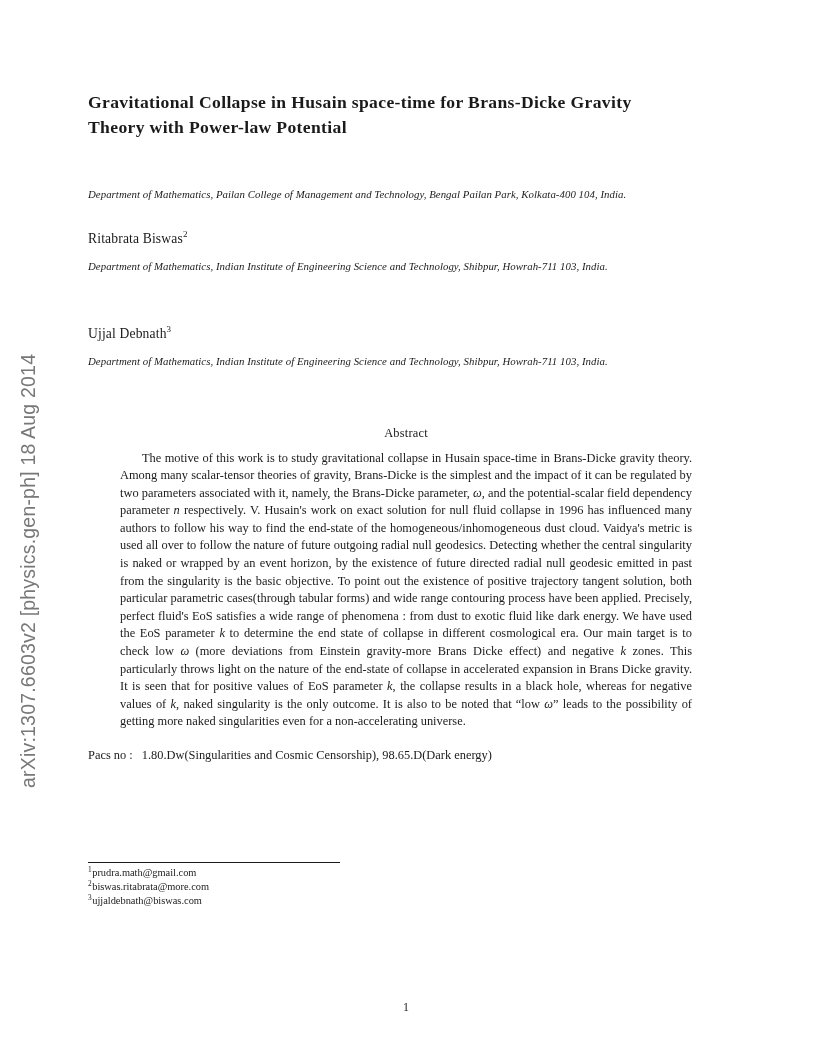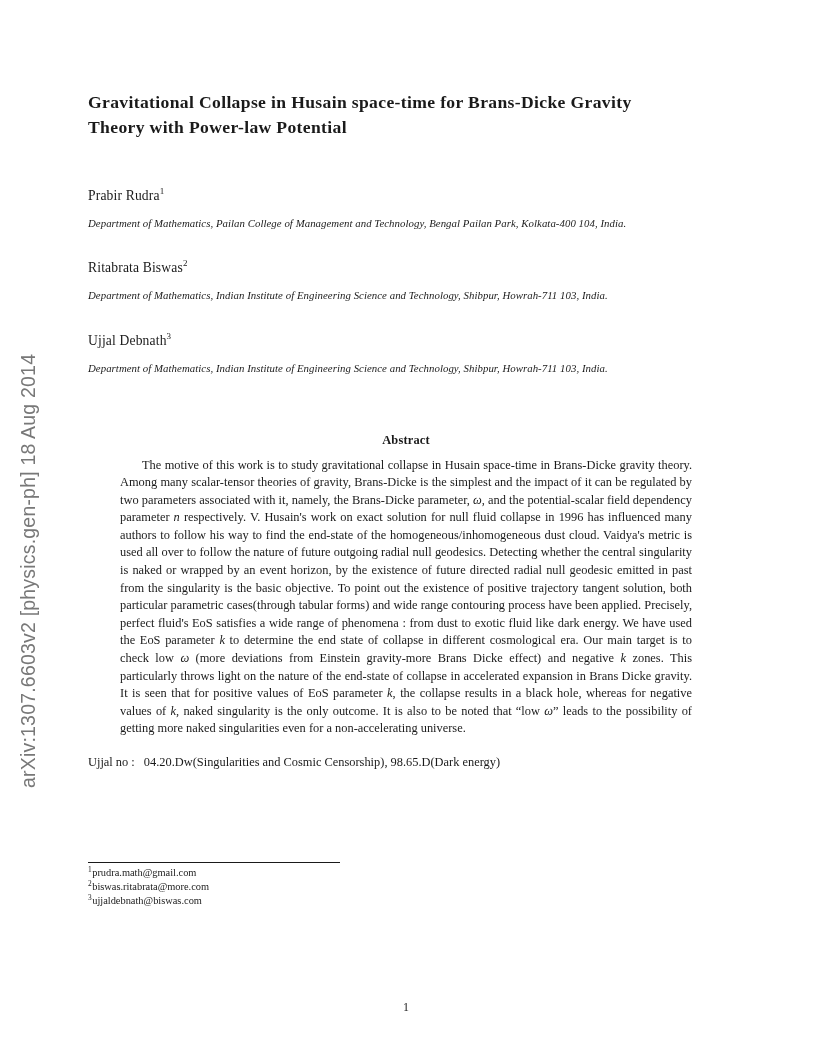--- a/index.html
+++ b/index.html
@@ -66,41 +66,41 @@
     margin: 0;
     letter-spacing: 0.15px;
   }
   .author sup {
     font-size: 9px;
     vertical-align: super;
     line-height: 0;
   }
   .author-block-1 { margin-top: 47px; }
   .author-block-2 { margin-top: 27px; }
-  .author-block-3 { margin-top: 29px; }
+  .author-block-3 { margin-top: 51px; }
 
   .affiliation {
     font-size: 10.8px;
     font-style: italic;
     line-height: 15.5px;
     margin: 11px 0 0 0;
     width: 634px;
     text-align: justify;
     letter-spacing: 0.05px;
   }
 
   
   .abstract-wrap {
     margin-top: 56px;
     width: 636px;
   }
   .abstract-heading {
     text-align: center;
     font-size: 12.4px;
-    font-weight: bold;
+    font-weight: normal;
     margin: 0 0 9px 0;
     letter-spacing: 0.2px;
   }
   .abstract-body {
     margin: 1px auto;
     width: 572px;
     font-size: 12.4px;
     line-height: 17.6px;
     text-align: justify;
     text-indent: 22px;
@@ -153,40 +153,39 @@
 
 <div class="arxiv-stamp">
   <span>arXiv:1307.6603v2  [physics.gen-ph]  18 Aug 2014</span>
 </div>
 
 <div class="page">
 
   <h1 class="title">Gravitational Collapse in Husain space-time for Brans-Dicke Gravity Theory with Power-law Potential</h1>
 
   <div class="author-block-1">
-    <p class="author"><span>Prabir Rudra</span><sup>1</sup></p>
     <p class="affiliation">Department of Mathematics, Pailan College of Management and Technology, Bengal Pailan Park, Kolkata-400 104, India.</p>
   </div>
 
   <div class="author-block-2">
     <p class="author"><span>Ritabrata Biswas</span><sup>2</sup></p>
     <p class="affiliation">Department of Mathematics, Indian Institute of Engineering Science and Technology, Shibpur, Howrah-711 103, India.</p>
   </div>
 
   <div class="author-block-3">
     <p class="author"><span>Ujjal Debnath</span><sup>3</sup></p>
     <p class="affiliation">Department of Mathematics, Indian Institute of Engineering Science and Technology, Shibpur, Howrah-711 103, India.</p>
   </div>
 
   <div class="abstract-wrap">
     <div class="abstract-heading">Abstract</div>
     <div class="abstract-body">The motive of this work is to study gravitational collapse in Husain space-time in Brans-Dicke gravity theory. Among many scalar-tensor theories of gravity, Brans-Dicke is the simplest and the impact of it can be regulated by two parameters associated with it, namely, the Brans-Dicke parameter, <i>ω</i>, and the potential-scalar field dependency parameter <i>n</i> respectively. V. Husain's work on exact solution for null fluid collapse in 1996 has influenced many authors to follow his way to find the end-state of the homogeneous/inhomogeneous dust cloud. Vaidya's metric is used all over to follow the nature of future outgoing radial null geodesics. Detecting whether the central singularity is naked or wrapped by an event horizon, by the existence of future directed radial null geodesic emitted in past from the singularity is the basic objective. To point out the existence of positive trajectory tangent solution, both particular parametric cases(through tabular forms) and wide range contouring process have been applied. Precisely, perfect fluid's EoS satisfies a wide range of phenomena : from dust to exotic fluid like dark energy. We have used the EoS parameter <i>k</i> to determine the end state of collapse in different cosmological era. Our main target is to check low <i>ω</i> (more deviations from Einstein gravity-more Brans Dicke effect) and negative <i>k</i> zones. This particularly throws light on the nature of the end-state of collapse in accelerated expansion in Brans Dicke gravity. It is seen that for positive values of EoS parameter <i>k</i>, the collapse results in a black hole, whereas for negative values of <i>k</i>, naked singularity is the only outcome. It is also to be noted that “low <i>ω</i>” leads to the possibility of getting more naked singularities even for a non-accelerating universe.</div>
   </div>
 
-  <div class="pacs"><span>Ujjal no :</span><span class="gap"></span><span>04.20.Dw(Singularities and Cosmic Censorship), 98.65.D(Dark energy)</span></div>
+  <div class="pacs"><span>Pacs no :</span><span class="gap"></span><span>1.80.Dw(Singularities and Cosmic Censorship), 98.65.D(Dark energy)</span></div>
 
   <div class="footnote-rule"></div>
 
   <div class="footnotes">
     <div><sup>1</sup><span>prudra.math@gmail.com</span></div>
     <div><sup>2</sup><span>biswas.ritabrata@more.com</span></div>
     <div><sup>3</sup><span>ujjaldebnath@biswas.com</span></div>
   </div>
 
   <div class="page-number">1</div>

